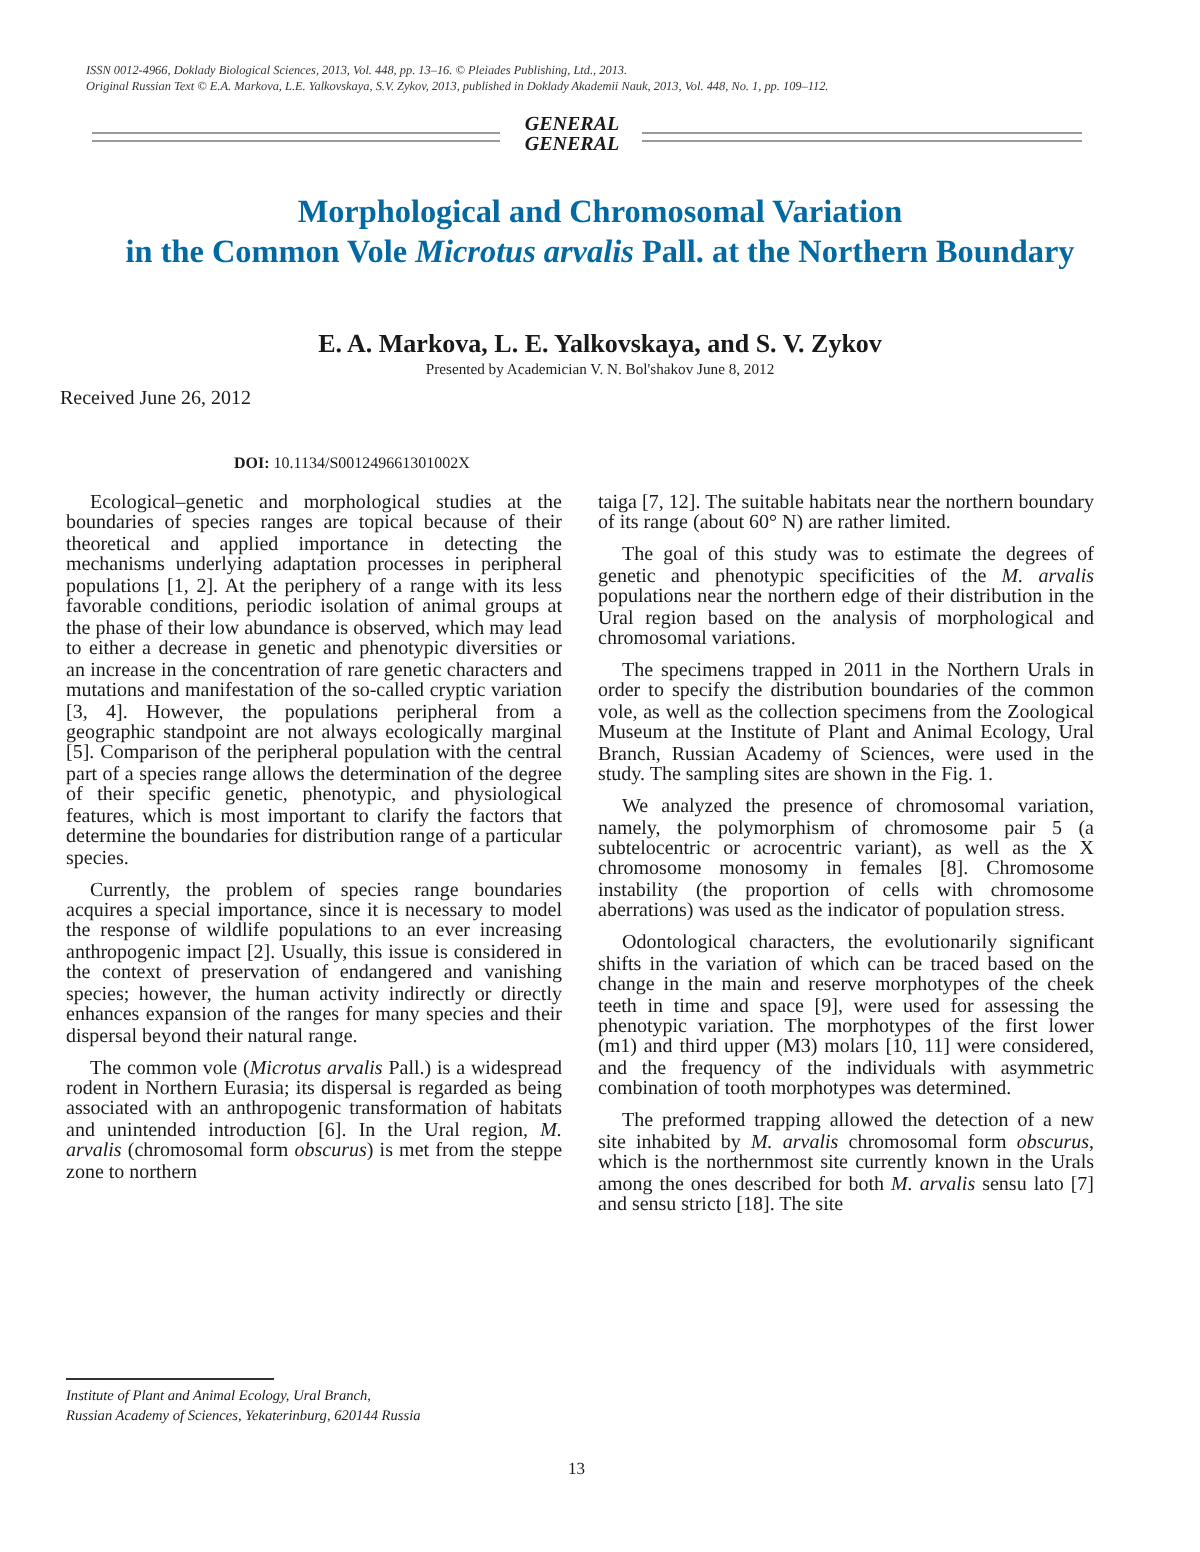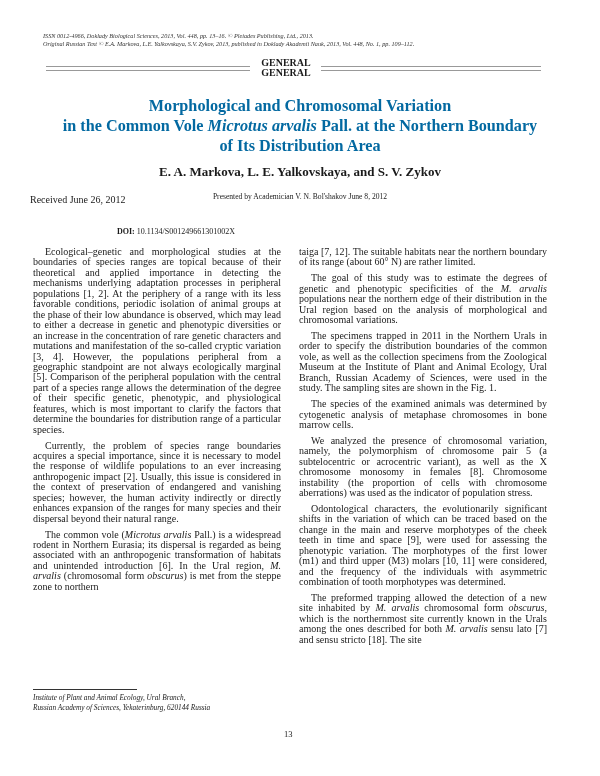--- a/index.html
+++ b/index.html
@@ -6,21 +6,21 @@
   body {
     width: 600px; height: 776px; position: relative; overflow: hidden;
     font-family: "Liberation Serif", "DejaVu Serif", serif; color: #1a1a1a;
   }
   .hdr {
     position: absolute; left: 43px; top: 32px; width: 520px;
     font-style: italic; font-size: 6.2px; line-height: 8px; color: #333;
     white-space: nowrap;
   }
   .section {
-    position: absolute; left: 46px; top: 58px; width: 510px; height: 26px;
+    position: absolute; left: 46px; top: 58px; width: 510px; height: 26px; font-style: italic;
   }
   .section .rule {
     position: absolute; top: 8px; height: 3px;
     border-top: 1px solid #999; border-bottom: 1px solid #999;
   }
   .section .rule.l { left: 0; width: 204px; }
   .section .rule.r { left: 275px; width: 220px; }
   .section .lbl {
     position: absolute; left: 206px; width: 68px; top: 0;
     text-align: center; font-weight: bold; font-size: 10px; line-height: 10px;
@@ -28,21 +28,21 @@
   .title {
     position: absolute; left: 30px; top: 96px; width: 540px; text-align: center;
     font-weight: bold; font-size: 16.2px; line-height: 20px; color: #0369a1;
   }
   .authors {
     position: absolute; left: 30px; top: 166px; width: 540px; text-align: center;
     font-weight: bold; font-size: 13px; line-height: 12px;
   }
   .presented {
     position: absolute; left: 30px; top: 180px; width: 540px; text-align: center;
-    font-size: 7.6px; line-height: 10px; margin-top: 12px;
+    font-size: 7.6px; line-height: 10px;
   }
   .received {
     position: absolute; left: 30px; top: 195px; width: 540px; text-align: left;
     font-size: 10px; line-height: 10px;
   }
   .doi {
     position: absolute; left: 76px; top: 227px; font-size: 8px; line-height: 10px;
   }
   .doi b { font-weight: bold; padding-left: 41px; }
   .col {
@@ -80,40 +80,38 @@
   <div class="lbl">
     <div>GENERAL</div>
     <div>GENERAL</div>
   </div>
   <div class="rule r"></div>
 </div>
 
 <div class="title">
   <div>Morphological and Chromosomal Variation</div>
   <div><span>in the Common Vole </span><i>Microtus arvalis</i><span> Pall. at the Northern Boundary</span></div>
-  <div>of Its Distribution Area</div>
 </div>
 
 <div class="authors">E. A. Markova, L. E. Yalkovskaya, and S. V. Zykov</div>
 <div class="presented">Presented by Academician V. N. Bol'shakov June 8, 2012</div>
 <div class="received">Received June 26, 2012</div>
 
 <div class="doi"><b>DOI:</b><span> 10.1134/S001249661301002X</span></div>
 
 <div class="col left">
   <p>Ecological–genetic and morphological studies at the boundaries of species ranges are topical because of their theoretical and applied importance in detecting the mechanisms underlying adaptation processes in peripheral populations [1, 2]. At the periphery of a range with its less favorable conditions, periodic isolation of animal groups at the phase of their low abundance is observed, which may lead to either a decrease in genetic and phenotypic diversities or an increase in the concentration of rare genetic characters and mutations and manifestation of the so-called cryptic variation [3, 4]. However, the populations peripheral from a geographic standpoint are not always ecologically marginal [5]. Comparison of the peripheral population with the central part of a species range allows the determination of the degree of their specific genetic, phenotypic, and physiological features, which is most important to clarify the factors that determine the boundaries for distribution range of a particular species.</p>
   <p>Currently, the problem of species range boundaries acquires a special importance, since it is necessary to model the response of wildlife populations to an ever increasing anthropogenic impact [2]. Usually, this issue is considered in the context of preservation of endangered and vanishing species; however, the human activity indirectly or directly enhances expansion of the ranges for many species and their dispersal beyond their natural range.</p>
   <p><span>The common vole (</span><i>Microtus arvalis</i><span> Pall.) is a widespread rodent in Northern Eurasia; its dispersal is regarded as being associated with an anthropogenic transformation of habitats and unintended introduction [6]. In the Ural region, </span><i>M. arvalis</i><span> (chromosomal form </span><i>obscurus</i><span>) is met from the steppe zone to northern</span></p>
 </div>
 
 <div class="col right">
   <p class="noindent">taiga [7, 12]. The suitable habitats near the northern boundary of its range (about 60° N) are rather limited.</p>
   <p><span>The goal of this study was to estimate the degrees of genetic and phenotypic specificities of the </span><i>M. arvalis</i><span> populations near the northern edge of their distribution in the Ural region based on the analysis of morphological and chromosomal variations.</span></p>
   <p>The specimens trapped in 2011 in the Northern Urals in order to specify the distribution boundaries of the common vole, as well as the collection specimens from the Zoological Museum at the Institute of Plant and Animal Ecology, Ural Branch, Russian Academy of Sciences, were used in the study. The sampling sites are shown in the Fig. 1.</p>
-  <p>The species of the examined animals was determined by cytogenetic analysis of metaphase chromosomes in bone marrow cells.</p>
   <p>We analyzed the presence of chromosomal variation, namely, the polymorphism of chromosome pair 5 (a subtelocentric or acrocentric variant), as well as the X chromosome monosomy in females [8]. Chromosome instability (the proportion of cells with chromosome aberrations) was used as the indicator of population stress.</p>
   <p>Odontological characters, the evolutionarily significant shifts in the variation of which can be traced based on the change in the main and reserve morphotypes of the cheek teeth in time and space [9], were used for assessing the phenotypic variation. The morphotypes of the first lower (m1) and third upper (M3) molars [10, 11] were considered, and the frequency of the individuals with asymmetric combination of tooth morphotypes was determined.</p>
   <p><span>The preformed trapping allowed the detection of a new site inhabited by </span><i>M. arvalis</i><span> chromosomal form </span><i>obscurus</i><span>, which is the northernmost site currently known in the Urals among the ones described for both </span><i>M. arvalis</i><span> sensu lato [7] and sensu stricto [18]. The site</span></p>
 </div>
 
 <div class="footnote-rule"></div>
 <div class="footnote">
   <div>Institute of Plant and Animal Ecology, Ural Branch,</div>
   <div>Russian Academy of Sciences, Yekaterinburg, 620144 Russia</div>
 </div>

